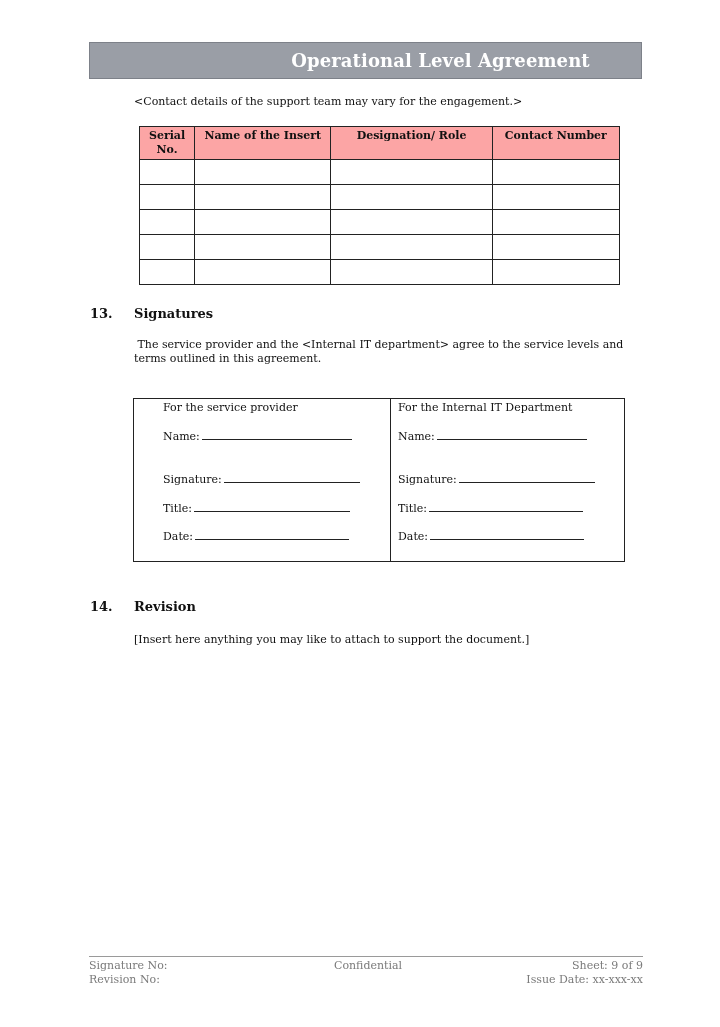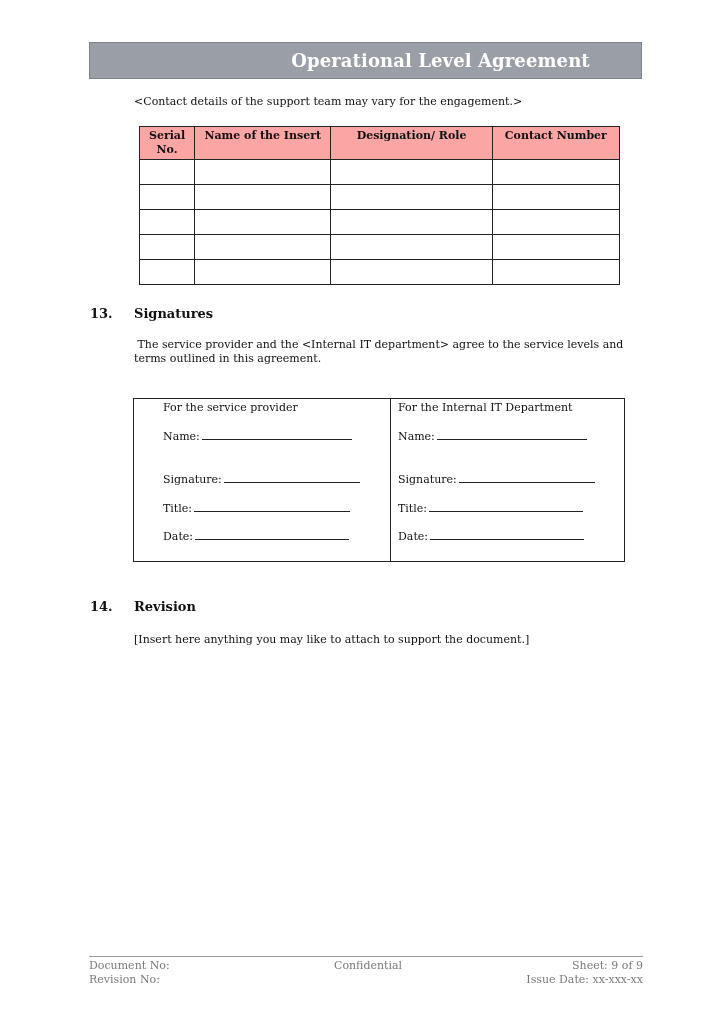--- a/index.html
+++ b/index.html
@@ -119,21 +119,21 @@
 
   <div class="heading h14">
     <span class="num">14.</span><span>Revision</span>
   </div>
 
   <div class="appendix-text">[Insert here anything you may like to attach to support the document.]</div>
 
   <div class="footer-rule"></div>
   <div class="footer">
     <div class="fl">
-      <div>Document No:</div>
+      <div>Signature No:</div>
       <div>Revision No:</div>
     </div>
     <div class="fc">Confidential</div>
     <div class="fr">
       <div>Sheet: 9 of 9</div>
       <div>Issue Date: xx-xxx-xx</div>
     </div>
   </div>
 
 </div>

